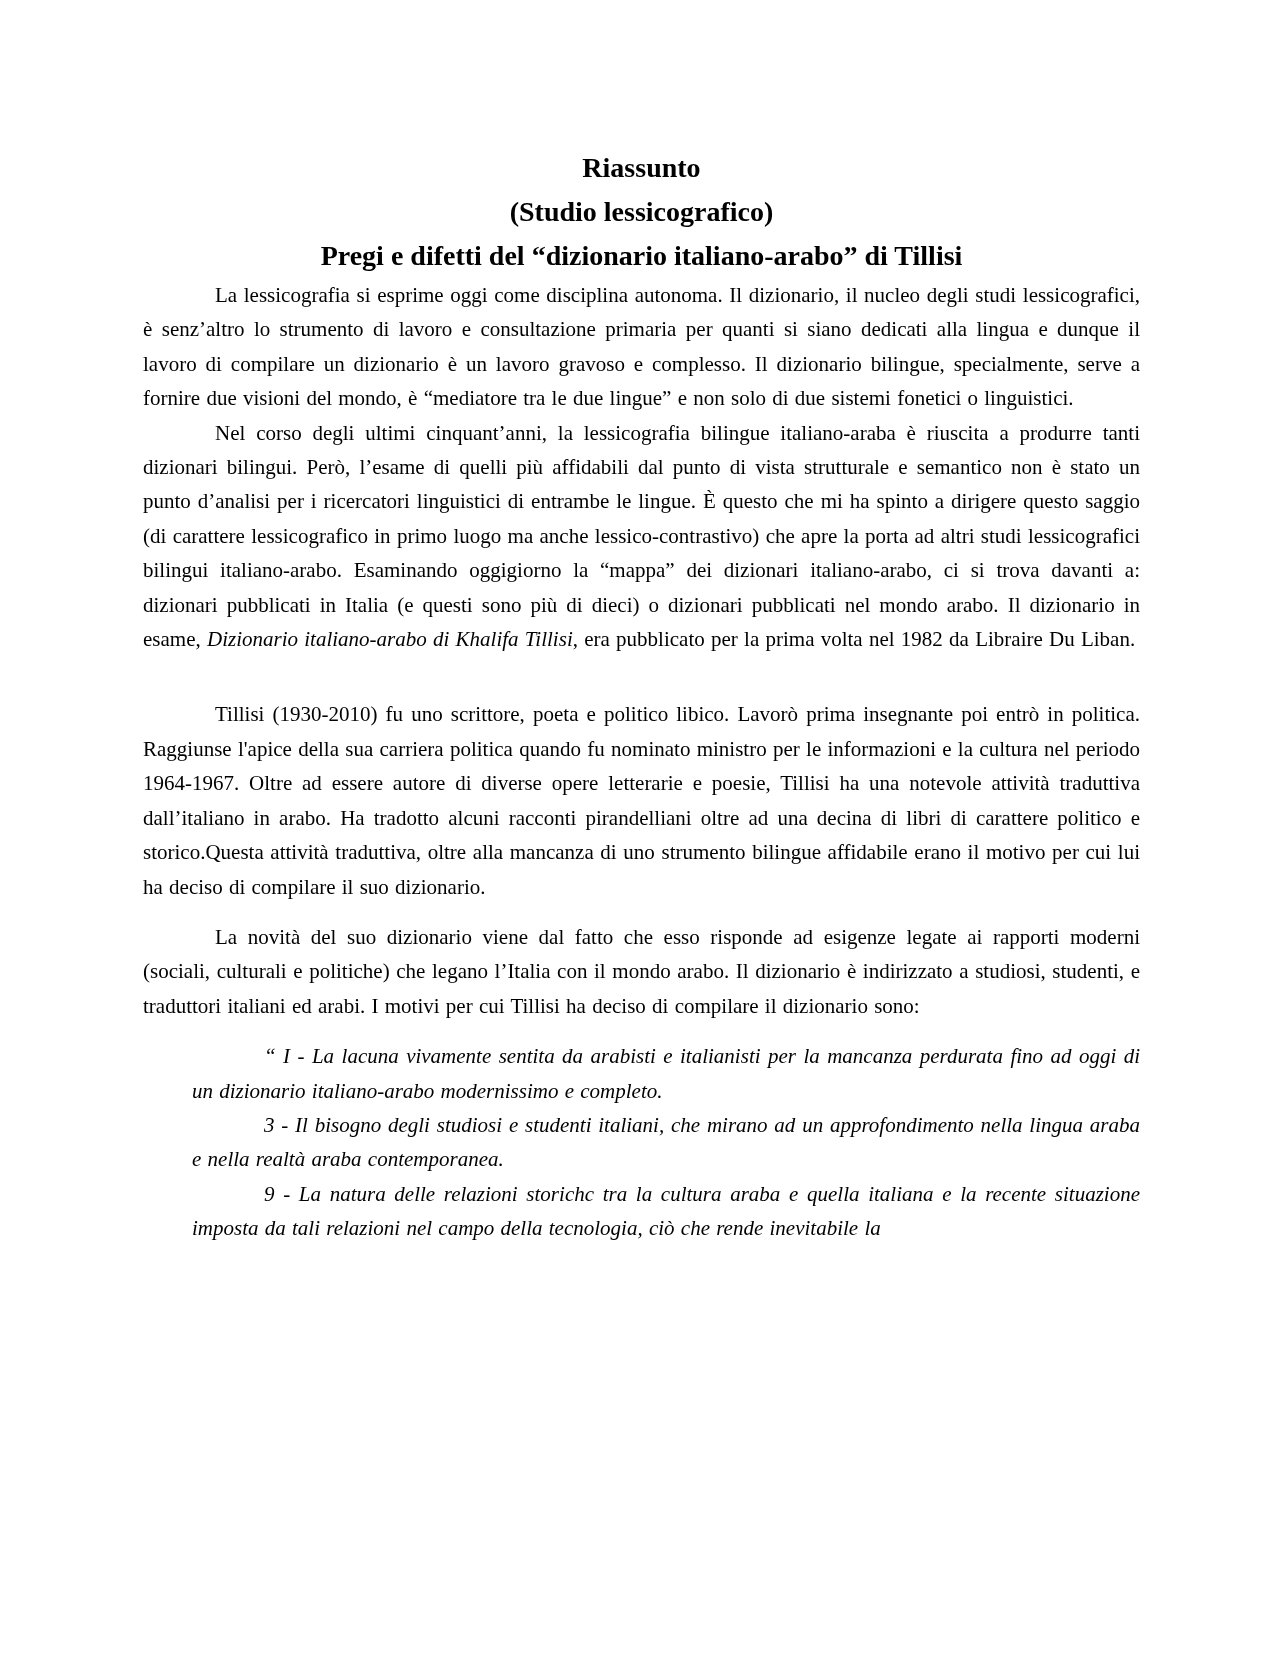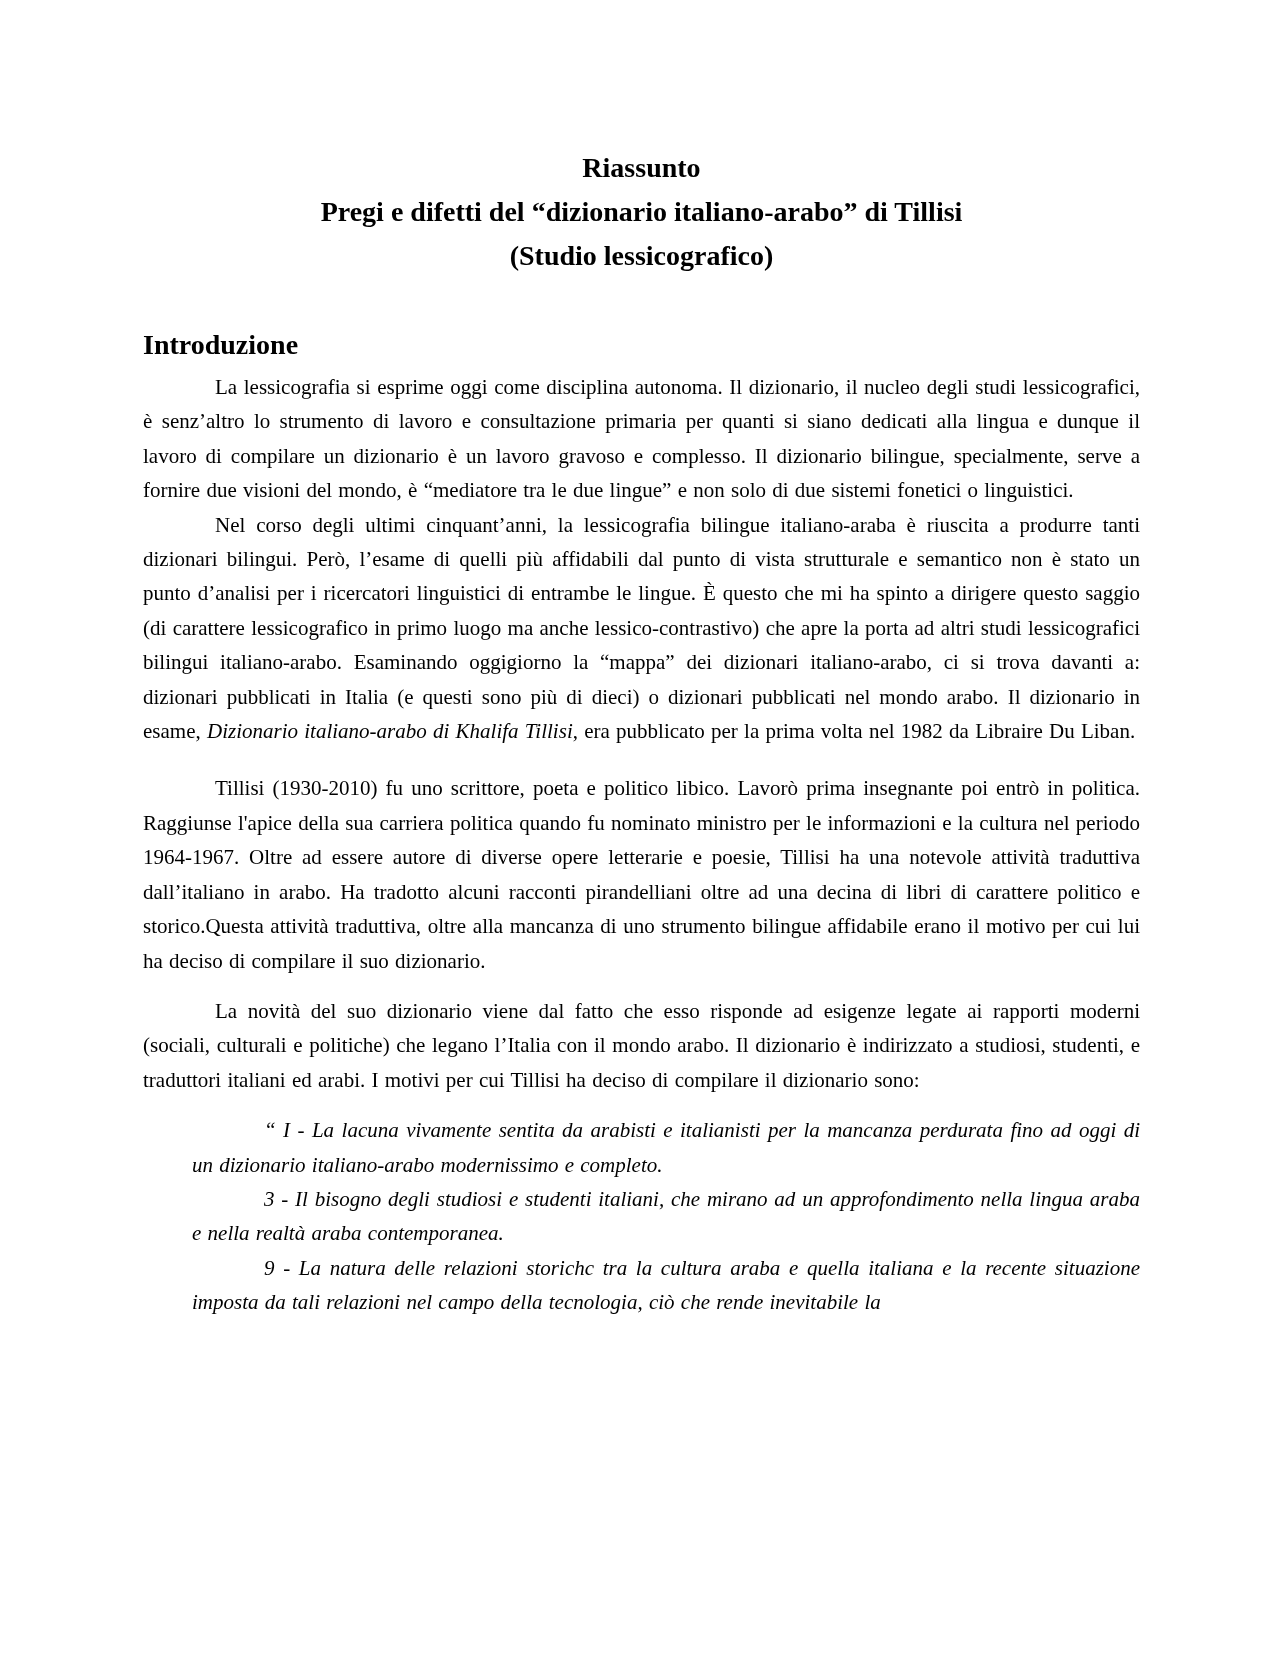--- a/index.html
+++ b/index.html
@@ -38,21 +38,21 @@
   }
   .body-text p {
     margin: 0;
     font-size: 21px;
     line-height: 34.4px;
     text-align: justify;
     text-indent: 72px;
     word-spacing: 1px;
   }
   p.para-1 { }
-  p.para-2 { margin-bottom: 23px; }
+  p.para-2 { margin-bottom: 41px; }
   p.para-3 { margin-bottom: 16px; }
   p.para-4 { margin-bottom: 16px; }
   .inline-italic {
     font-style: italic;
   }
   .quote-block {
     margin-left: 49px;
     font-style: italic;
   }
   .quote-item {
@@ -64,25 +64,24 @@
     word-spacing: 1px;
   }
 </style>
 </head>
 <body>
 
 <div class="page">
 
   <div class="doc-title">
     <div class="title-line">Riassunto</div>
+    <div class="title-line">(Studio lessicografico)</div>
     <div class="title-line">Pregi e difetti del “dizionario italiano-arabo” di Tillisi</div>
-    <div class="title-line">(Studio lessicografico)</div>
   </div>
 
-  <div class="section-heading">Introduzione</div>
 
   <div class="body-text">
 
     <p class="para-1">La lessicografia si esprime oggi come disciplina autonoma. Il dizionario, il nucleo degli studi lessicografici, è senz’altro lo strumento di lavoro e consultazione primaria per quanti si siano dedicati alla lingua e dunque il lavoro di compilare un dizionario è un lavoro gravoso e complesso. Il dizionario bilingue, specialmente, serve a fornire due visioni del mondo, è “mediatore tra le due lingue” e non solo di due sistemi fonetici o linguistici.</p>
 
     <p class="para-2"><span>Nel corso degli ultimi cinquant’anni, la lessicografia bilingue italiano-araba è riuscita a produrre tanti dizionari bilingui. Però, l’esame di quelli più affidabili dal punto di vista strutturale e semantico non è stato un punto d’analisi per i ricercatori linguistici di entrambe le lingue. È questo che mi ha spinto a dirigere questo saggio (di carattere lessicografico in primo luogo ma anche lessico-contrastivo) che apre la porta ad altri studi lessicografici bilingui italiano-arabo. Esaminando oggigiorno la “mappa” dei dizionari italiano-arabo, ci si trova davanti a: dizionari pubblicati in Italia (e questi sono più di dieci)  o dizionari pubblicati nel mondo arabo. Il dizionario in esame, </span><span class="inline-italic">Dizionario italiano-arabo di Khalifa Tillisi</span><span>, era pubblicato per la prima volta nel 1982 da Libraire Du Liban.</span></p>
 
     <p class="para-3">Tillisi (1930-2010) fu uno scrittore, poeta e politico libico. Lavorò prima insegnante poi entrò in politica. Raggiunse l'apice della sua carriera politica quando fu nominato ministro per le informazioni e la cultura nel periodo 1964-1967. Oltre ad essere autore di diverse opere letterarie e poesie, Tillisi ha una notevole attività traduttiva dall’italiano in arabo. Ha tradotto alcuni racconti pirandelliani oltre ad una decina di libri di carattere politico e storico.Questa attività traduttiva, oltre alla mancanza di uno strumento bilingue affidabile erano il motivo per cui lui ha deciso di compilare il suo dizionario.</p>
 
     <p class="para-4">La novità del suo dizionario viene dal fatto che esso risponde ad esigenze legate ai rapporti moderni (sociali, culturali e politiche) che legano l’Italia con il mondo arabo. Il dizionario è indirizzato a studiosi, studenti, e traduttori italiani ed arabi. I motivi per cui Tillisi ha deciso di compilare il dizionario sono:</p>

